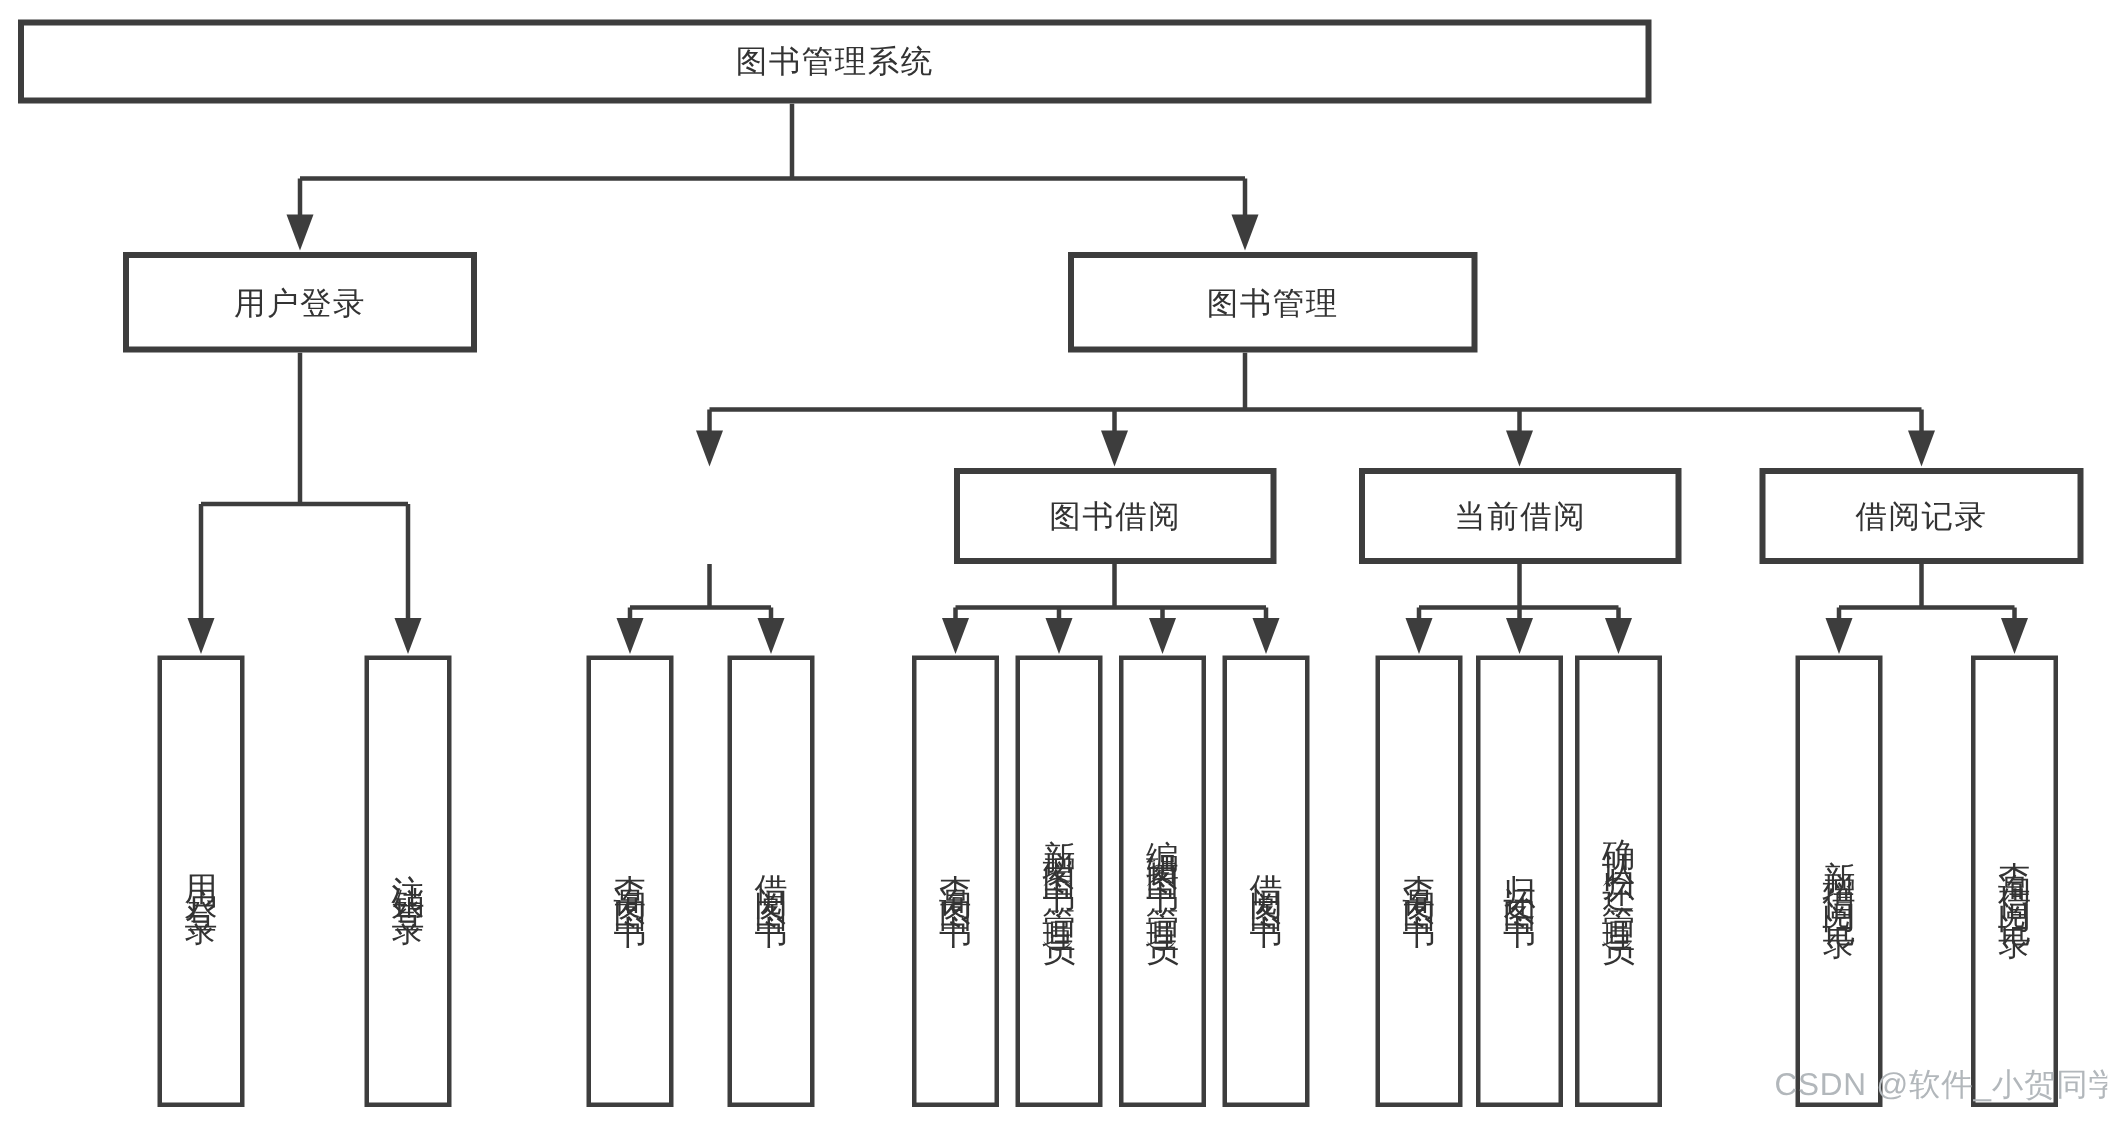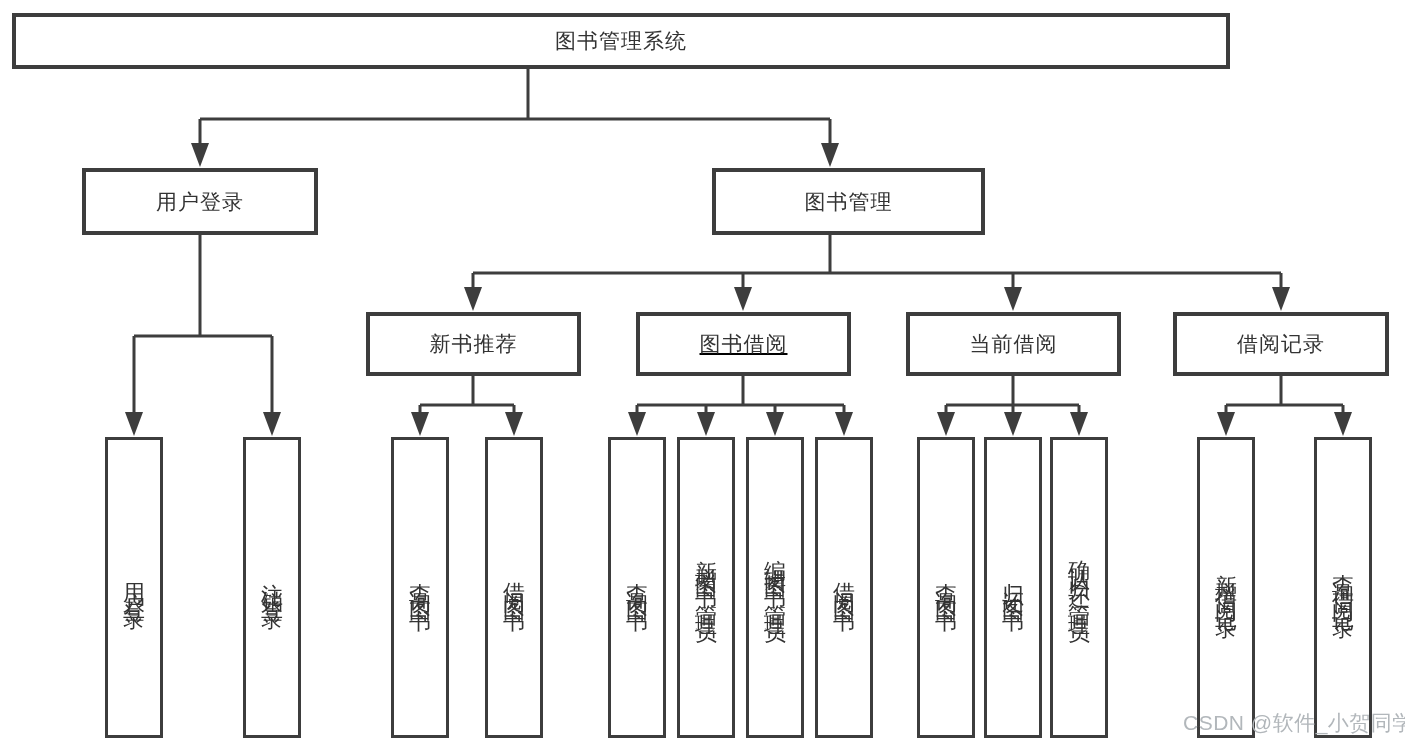--- a/index.html
+++ b/index.html
@@ -30,27 +30,27 @@
     align-items: center;
     justify-content: center;
     z-index: 2;
   }
   .node .hlabel {
     font-size: 21px;
     color: #333333;
     letter-spacing: 1px;
     white-space: nowrap;
   }
-  .root-box   { left: 12px;  top: 13px;  width: 1218px; height: 56px; }
+  .root-box   { left: 12px;  top: 13px;  width: 1089px; height: 56px; }
   .branch-box { top: 168px; height: 67px; }
   .b-login    { left: 82px;  width: 236px; }
   .b-mgmt     { left: 712px; width: 273px; }
   .section-box { top: 312px; height: 64px; }
   .s-newbook  { left: 366px;  width: 215px; }
-  .s-borrow   { left: 636px;  width: 215px; text-decoration: underline; }
+  .s-borrow   { left: 636px;  width: 215px; }
   .s-current  { left: 906px;  width: 215px; text-align: center; }
   .s-records  { left: 1173px; width: 216px; }
   .leaf {
     position: absolute;
     top: 437px;
     width: 58px;
     height: 301px;
     background: #ffffff;
     border: 3px solid #3d3d3d;
     box-sizing: border-box;
@@ -140,23 +140,20 @@
     <span class="hlabel">图书管理系统</span>
   </div>
 
   <div class="node branch-box b-login">
     <span class="hlabel">用户登录</span>
   </div>
   <div class="node branch-box b-mgmt">
     <span class="hlabel">图书管理</span>
   </div>
 
-  <div class="node section-box s-newbook">
-    <span class="hlabel">新书推荐</span>
-  </div>
   <div class="node section-box s-borrow">
     <span class="hlabel">图书借阅</span>
   </div>
   <div class="node section-box s-current">
     <span class="hlabel">当前借阅</span>
   </div>
   <div class="node section-box s-records">
     <span class="hlabel">借阅记录</span>
   </div>
 

